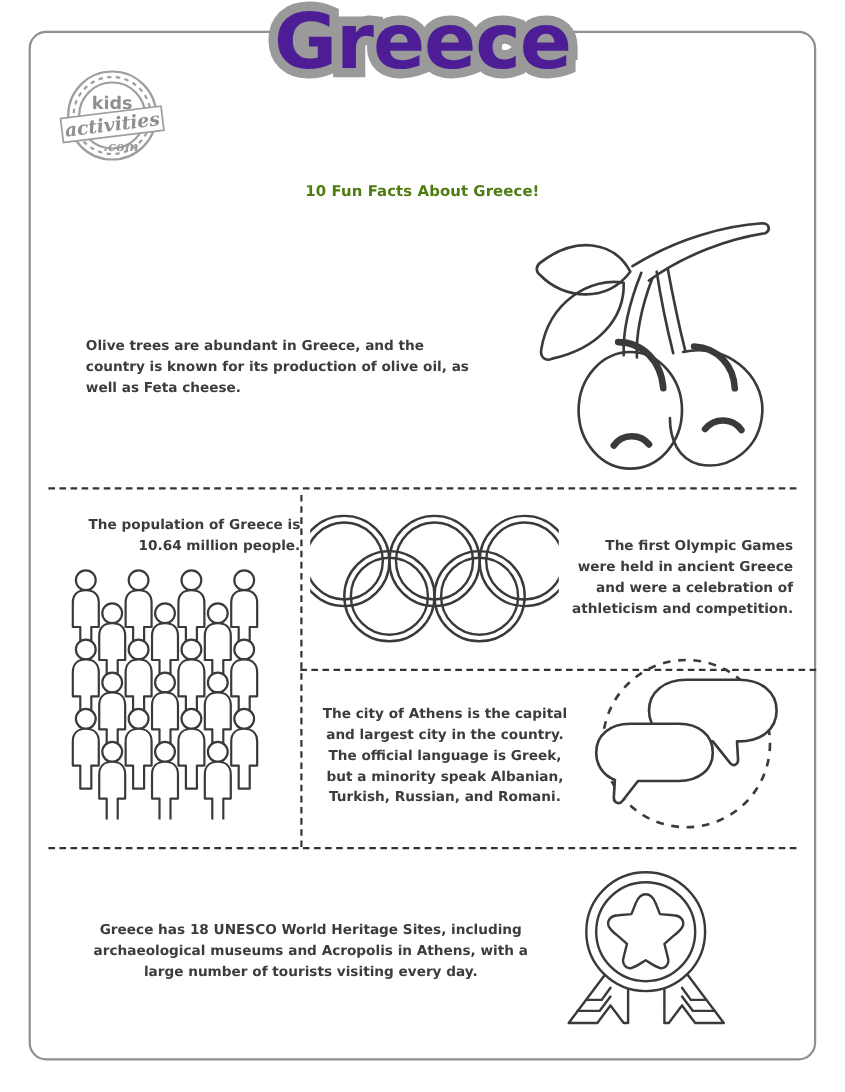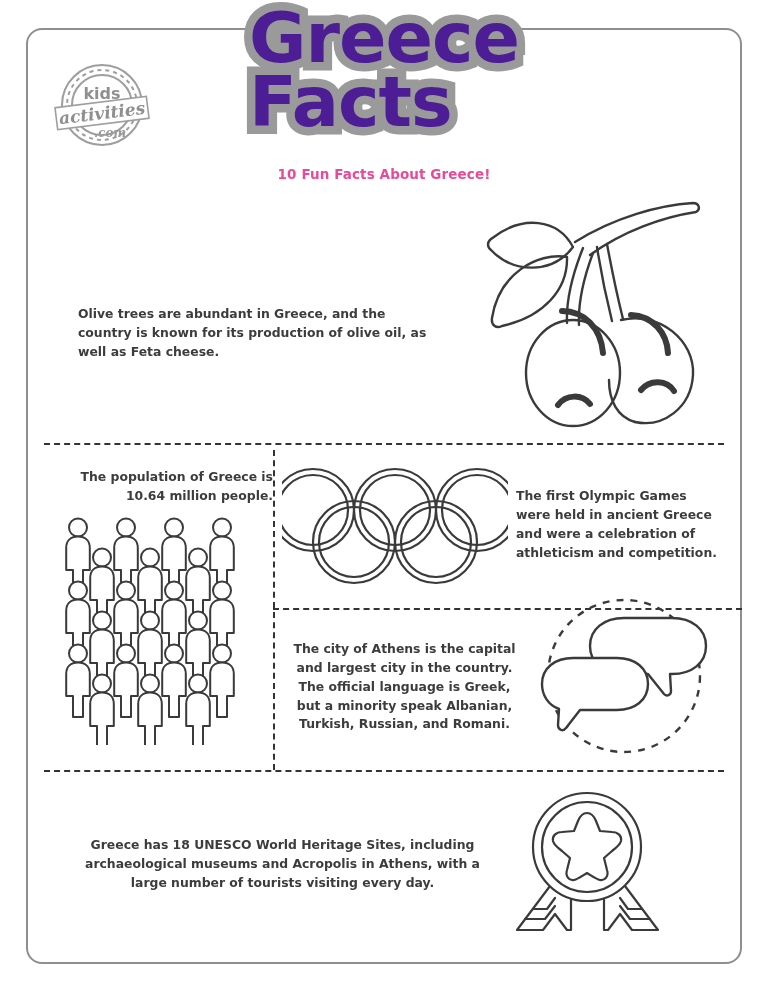--- a/index.html
+++ b/index.html
@@ -50,21 +50,21 @@
     text-align:right;
   }
 
   
   .subtitle{
     position:absolute;
     left:0; right:0; top:166px;
     text-align:center;
     font-size:13.5px;
     font-weight:bold;
-    color:#ec4899;
+    color:#4d7c0f;
     letter-spacing:0.1px;
   }
 
   
   .divider-h{
     position:absolute;
     height:0;
     border-top:2.5px dashed #333;
     z-index:5;
   }
@@ -83,21 +83,21 @@
   .fact-text{
     position:absolute;
     font-size:12.4px;
     font-weight:bold;
     color:#3c3c3c;
     line-height:1.52;
     z-index:8;
   }
   #fact1-text{ left:78px; top:288px; width:360px; text-align:left;margin-top:17px;}
   #fact2-text{ left:58px; top:468px; width:215px; text-align:right;}
-  #fact3-text{ left:516px; top:487px; width:205px; text-align:left;}
+  #fact3-text{ left:516px; top:487px; width:205px; text-align:right;}
   #fact4-text{ left:292px; top:640px; width:225px; text-align:center;}
   #fact5-text{ left:70px; top:836px; width:425px; text-align:center;}
 
   
   .illus{position:absolute; z-index:7;}
   #olive-art  { left:455px; top:195px; width:265px; height:235px;}
   #people-art { left:60px;  top:510px; width:212px; height:235px;}
   #rings-art  { left:282px; top:462px; width:226px; height:128px;}
   #speech-art { left:520px; top:596px; width:208px; height:160px;}
   #medal-art  { left:495px; top:790px; width:185px; height:150px;}
@@ -105,21 +105,20 @@
   svg{display:block;}
 </style>
 </head>
 <body>
 
 <div class="page"></div>
 
 <div class="title-wrap">
   <div class="title">
     <span class="l1">Greece</span>
-    <span class="l2">Facts</span>
   </div>
 </div>
 
 <div class="logo">
   <svg viewBox="0 0 108 100" width="108" height="100">
     <g fill="none" stroke="#9e9e9e" stroke-width="2">
       <circle cx="54" cy="50" r="40"></circle>
       <circle cx="54" cy="50" r="35" stroke-dasharray="4 4"></circle>
       <circle cx="54" cy="50" r="30"></circle>
     </g>

